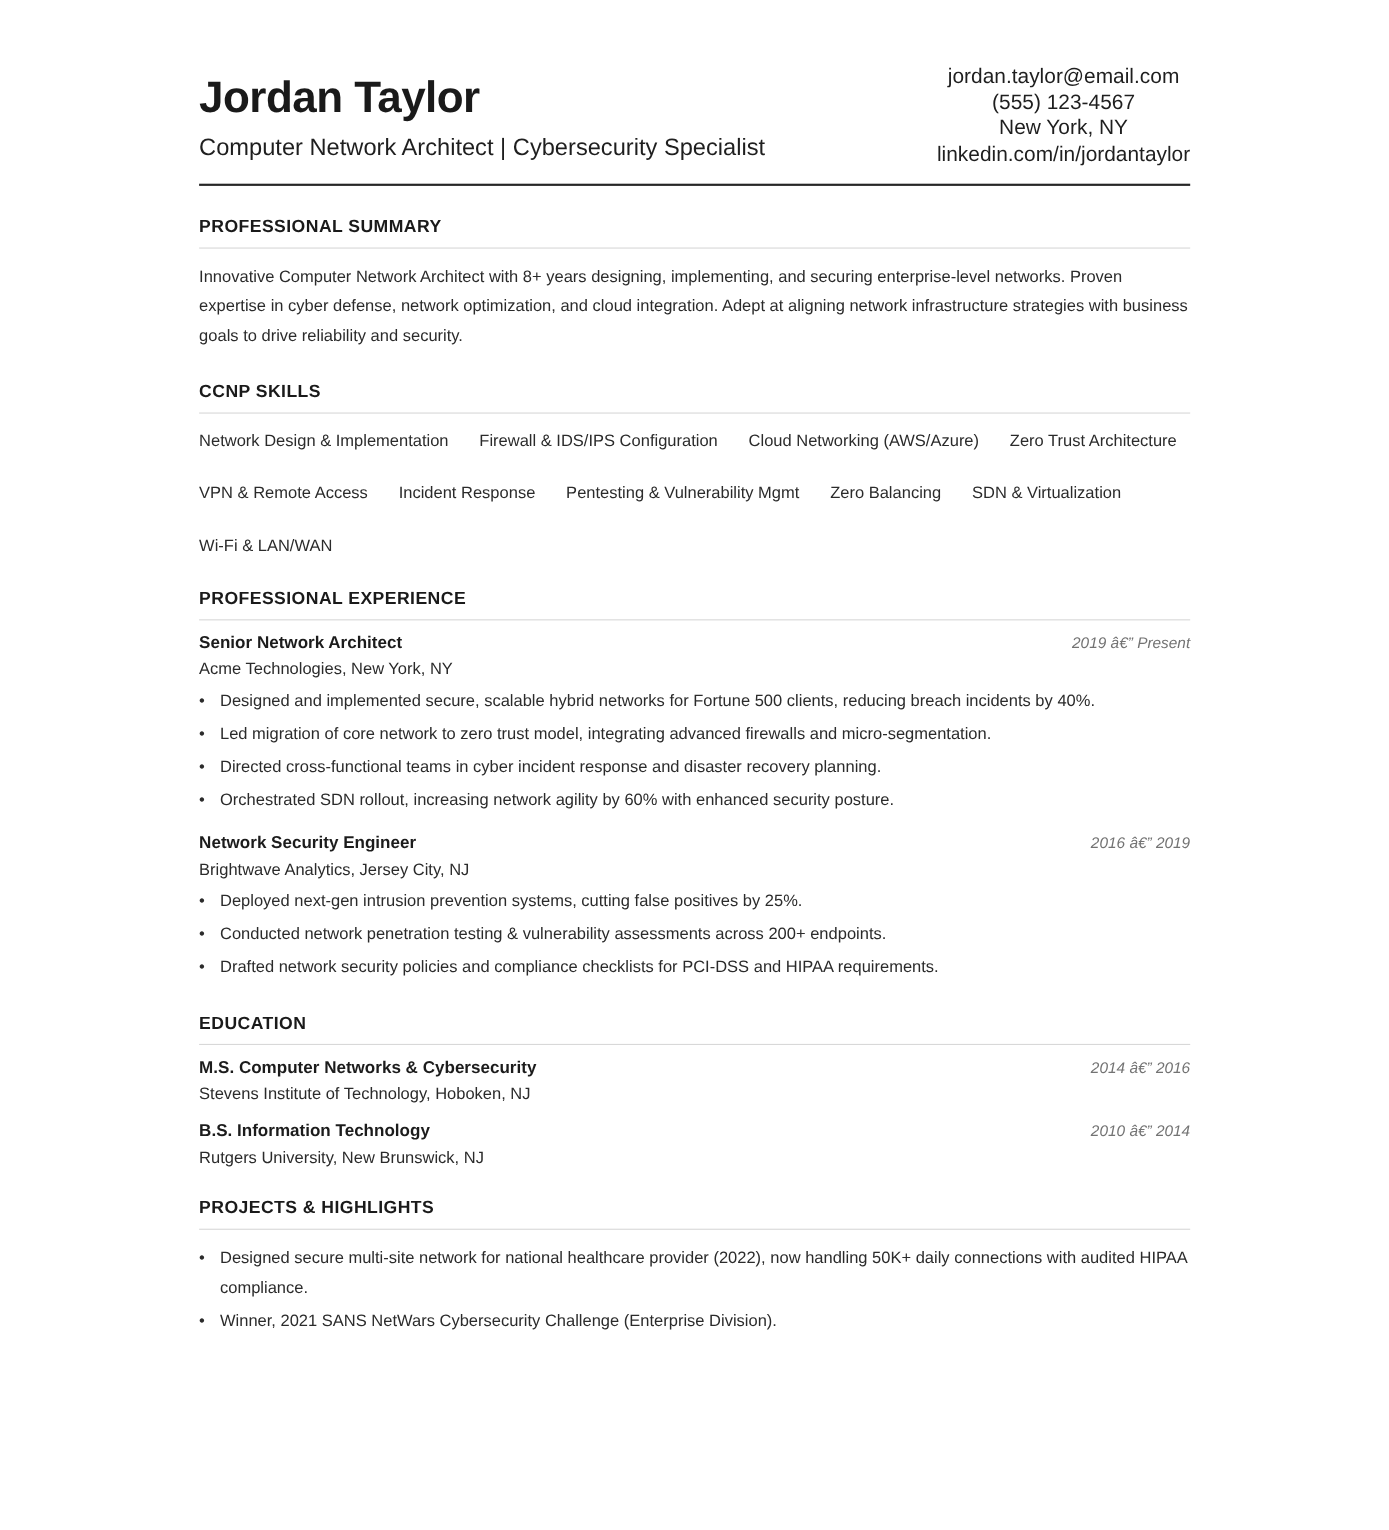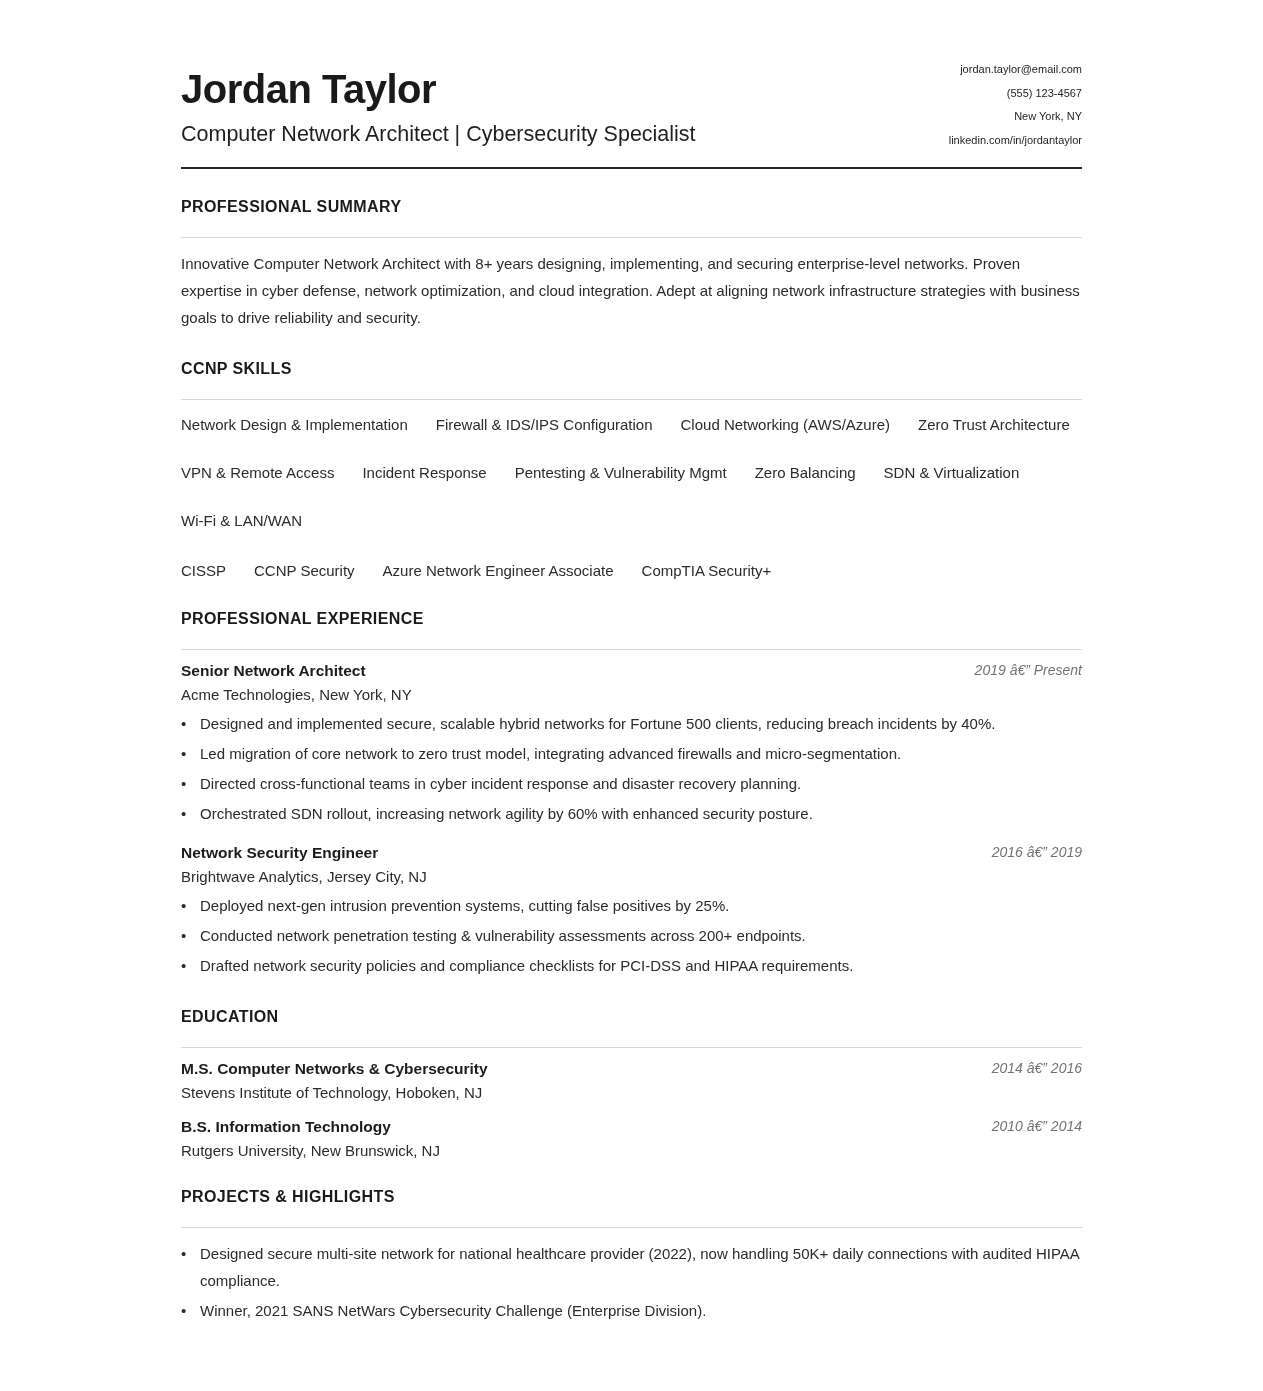--- a/index.html
+++ b/index.html
@@ -24,40 +24,40 @@
     line-height: 1.15;
     margin-top: 10px;
   }
   .job-headline {
     font-size: 21.5px;
     font-weight: 400;
     color: #1f1f1f;
     margin-top: 10px;
   }
   .contact {
-    text-align: right;
-    font-size: 11px;
+    text-align: center;
+    font-size: 19px;
     line-height: 23.5px;
     color: #1f1f1f;
     margin-top: 2px;
   }
   .top-rule {
     border: none;
     border-top: 2px solid #262626;
     margin-top: 15px;
   }
 
   
   .section { margin-top: 29px; }
   .section-heading {
     font-size: 16px;
     font-weight: 700;
     letter-spacing: 0.4px;
     color: #1a1a1a;
-    padding-bottom: 21px;
+    padding-bottom: 9px;
     border-bottom: 1px solid #d8d8d8;
   }
   .section-body { margin-top: 12px; }
 
   .summary-text {
     font-size: 15px;
     line-height: 27px;
     color: #2b2b2b;
   }
 
@@ -126,26 +126,20 @@
       <span>VPN &amp; Remote Access</span>
       <span>Incident Response</span>
       <span>Pentesting &amp; Vulnerability Mgmt</span>
       <span>Zero Balancing</span>
       <span>SDN &amp; Virtualization</span>
       <span>Wi-Fi &amp; LAN/WAN</span>
     </div>
   </div>
 
   <div class="section">
-    <div class="chip-row" style="margin-top:13px;">
-      <span>CISSP</span>
-      <span>CCNP Security</span>
-      <span>Azure Network Engineer Associate</span>
-      <span>CompTIA Security+</span>
-    </div>
   </div>
 
   <div class="section">
     <div class="section-heading">PROFESSIONAL EXPERIENCE</div>
 
     <div class="entry">
       <div class="entry-header">
         <span class="entry-title">Senior Network Architect</span>
         <span class="entry-dates">2019 â€” Present</span>
       </div>

